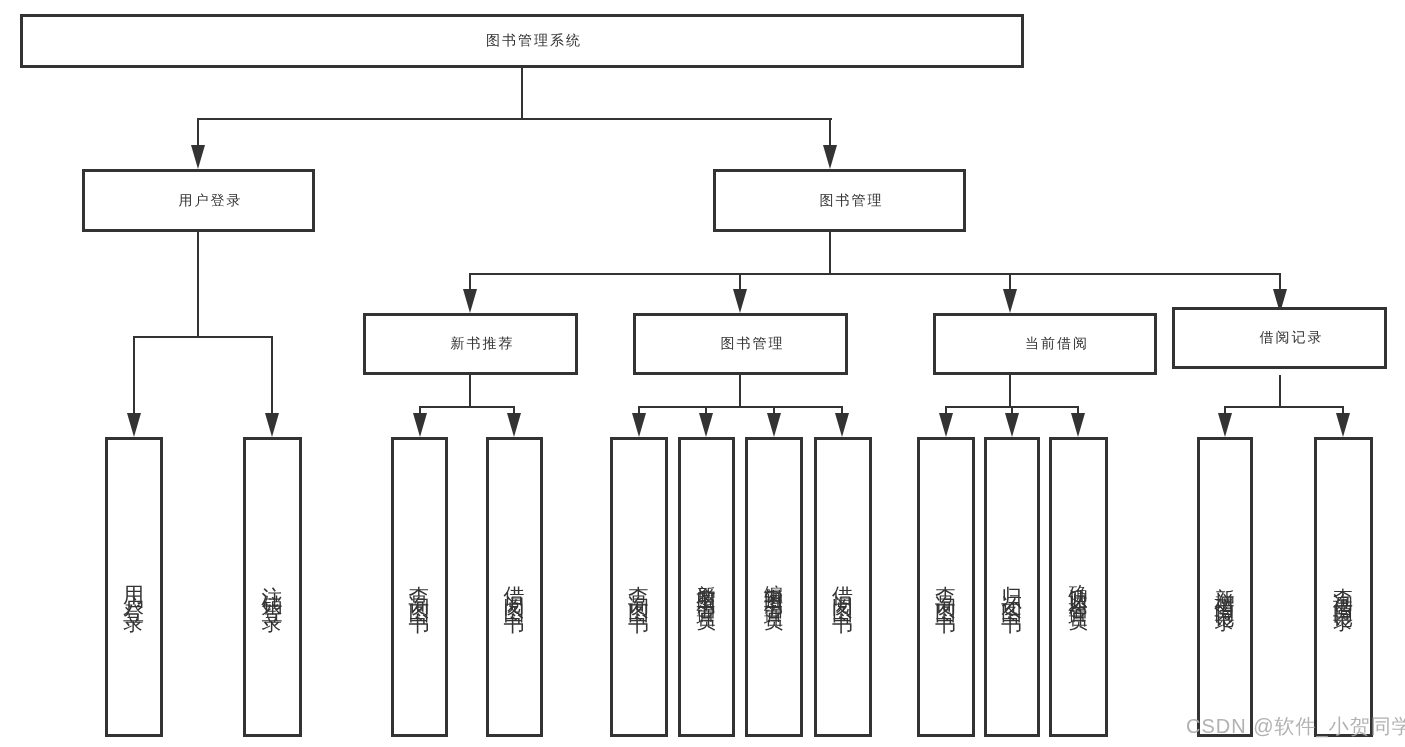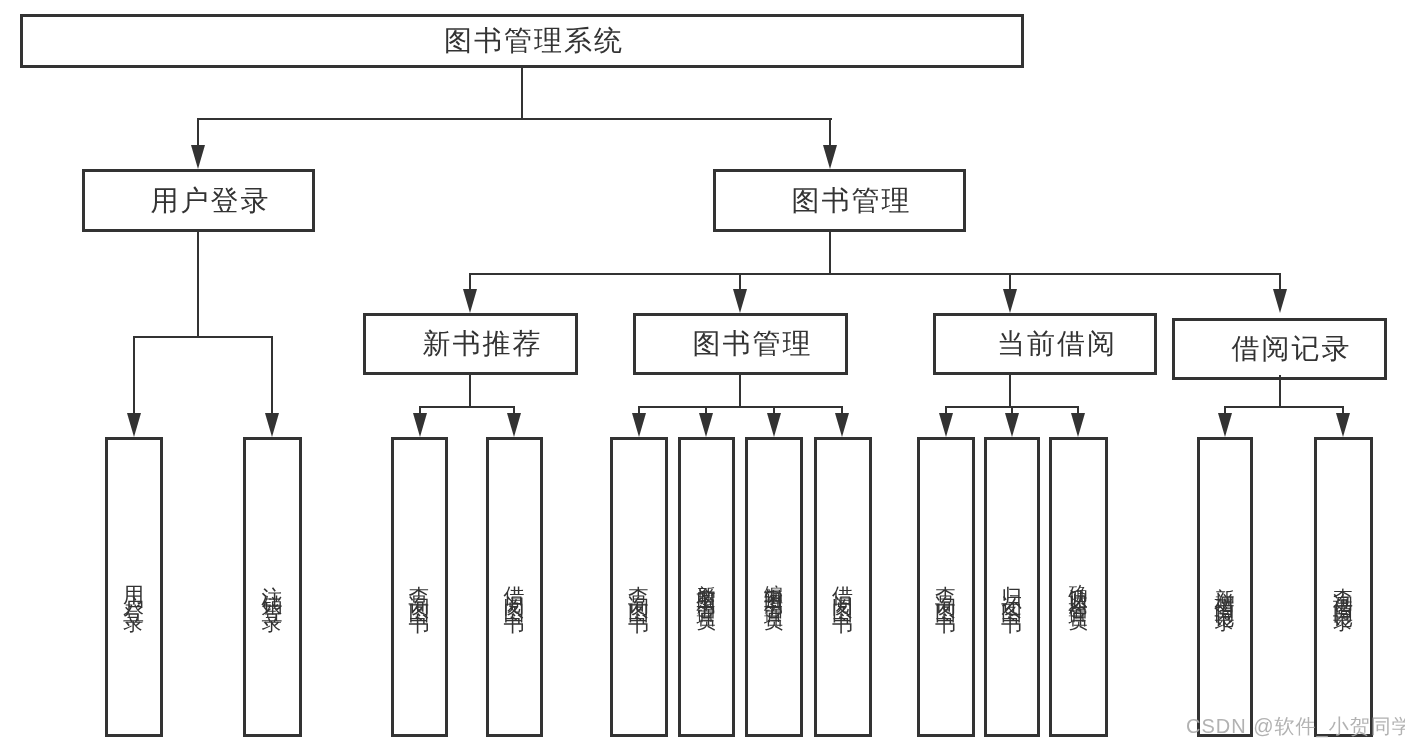--- a/index.html
+++ b/index.html
@@ -14,21 +14,21 @@
     position:absolute;
     box-sizing:border-box;
     border:3px solid #333333;
     background:#ffffff;
     color:#333333;
     display:flex;
     align-items:center;
     justify-content:center;
     text-align:center;
   }
-  .h{font-size:28px;letter-spacing:2px;padding-left:24px;}
+  .h{font-size:14px;letter-spacing:2px;padding-left:24px;}
   .v{
     writing-mode:vertical-rl;
     text-orientation:mixed;
     font-size:21px;
     letter-spacing:9px;
     line-height:1;
   }
   .v.small{font-size:19px;letter-spacing:4px;}
   .v.mid{font-size:20px;letter-spacing:5px;}
   .ln{position:absolute;background:#333333;}
@@ -80,21 +80,21 @@
   <div class="ln" style="left:739px;top:273px;width:2px;height:20px"></div>
   <div class="ar" style="left:733px;top:289px"></div>
   <div class="ln" style="left:1009px;top:273px;width:2px;height:20px"></div>
   <div class="ar" style="left:1003px;top:289px"></div>
   <div class="ln" style="left:1279px;top:273px;width:2px;height:20px"></div>
   <div class="ar" style="left:1273px;top:289px"></div>
 
   <div class="box h" style="left:363px;top:313px;width:215px;height:62px">新书推荐</div>
   <div class="box h" style="left:633px;top:313px;width:215px;height:62px">图书管理</div>
   <div class="box h" style="left:933px;top:313px;width:224px;height:62px">当前借阅</div>
-  <div class="box h" style="left:1172px;top:318px;width:215px;height:62px">借阅记录</div>
+  <div class="box h" style="left:1172px;top:307px;width:215px;height:62px">借阅记录</div>
 
   <div class="ln" style="left:469px;top:375px;width:2px;height:32px"></div>
   <div class="ln" style="left:419px;top:406px;width:96px;height:2px"></div>
   <div class="ln" style="left:419px;top:406px;width:2px;height:12px"></div>
   <div class="ar" style="left:413px;top:413px"></div>
   <div class="ln" style="left:513px;top:406px;width:2px;height:12px"></div>
   <div class="ar" style="left:507px;top:413px"></div>
 
   <div class="ln" style="left:739px;top:375px;width:2px;height:32px"></div>
   <div class="ln" style="left:638px;top:406px;width:205px;height:2px"></div>

